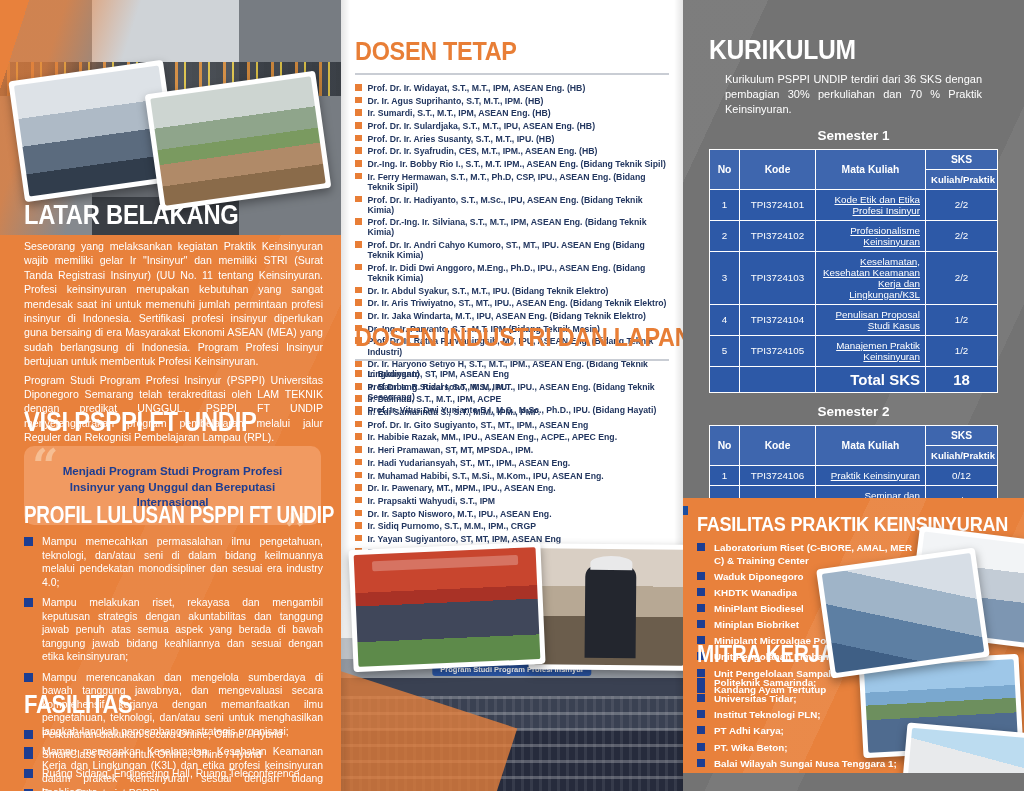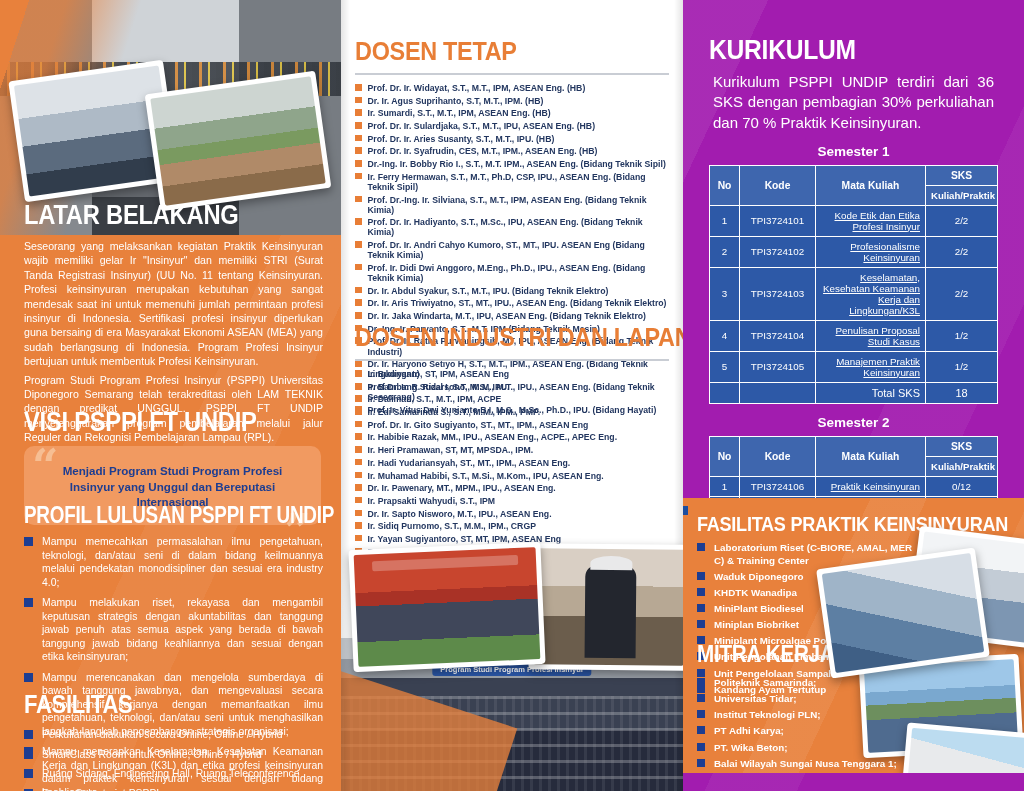--- a/index.html
+++ b/index.html
@@ -1,21 +1,21 @@
 <!DOCTYPE html>
 <html><head>
 <meta charset="utf-8">
 <style>
   html,body{margin:0;padding:0;background:#888;}
   .page{position:relative;width:1024px;height:791px;overflow:hidden;
         font-family:"Liberation Sans",sans-serif;background:#fff;}
   .panel{position:absolute;top:0;height:791px;}
   .panel-left{left:0;width:341px;background:#E8813C;}
   .panel-mid{left:341px;width:342px;background:#ffffff;}
-  .panel-right{left:683px;width:341px;background:#a21caf;}
+  .panel-right{left:683px;width:341px;background:#737373;}
 
   
   .sheen{position:absolute;inset:0;pointer-events:none;
     background:linear-gradient(115deg,rgba(255,255,255,.07) 0 12%,transparent 12% 55%,rgba(255,255,255,.05) 55% 68%,transparent 68%);}
   .fold{position:absolute;top:0;height:791px;width:9px;pointer-events:none;}
   .fold.l{left:341px;background:linear-gradient(90deg,rgba(0,0,0,.10),transparent);}
   .fold.r{left:674px;background:linear-gradient(270deg,rgba(0,0,0,.10),transparent);}
 
   h1.cond,h2.cond{margin:0;color:#fff;font-weight:800;letter-spacing:-.3px;
     transform:scaleX(.88);transform-origin:left center;white-space:nowrap;}
@@ -78,29 +78,29 @@
                repeating-linear-gradient(90deg,rgba(255,255,255,.10) 0 3px,transparent 3px 9px);}
   .photo-group .banner1{position:absolute;left:50%;top:8px;transform:translateX(-50%);
     background:#E0703C;color:#fff;font-weight:800;font-size:9px;padding:3px 10px;border-radius:3px;white-space:nowrap;}
   .photo-group .banner2{position:absolute;left:50%;top:25px;transform:translateX(-50%);
     background:#2A55A4;color:#fff;font-weight:700;font-size:7.5px;padding:2px 8px;border-radius:3px;white-space:nowrap;}
   .photo-group .ocorner{position:absolute;left:-60px;bottom:-40px;width:220px;height:140px;
     background:rgba(232,129,60,.78);transform:rotate(18deg);}
 
   
   .rp{position:absolute;left:26px;right:26px;color:#fff;}
-  .rp p.desc{margin:6px 4px 0;font-size:15px;line-height:1.35;text-align:justify;}
+  .rp p.desc{margin:6px 16px 0;font-size:11px;line-height:1.35;text-align:justify;}
   .sem-title{text-align:center;font-weight:800;font-size:13.5px;margin:11px 0 6px;}
   table.kur{width:100%;border-collapse:collapse;table-layout:fixed;}
   table.kur th,table.kur td{border:1.6px solid #fff;color:#fff;padding:4px 5px;vertical-align:middle;}
   table.kur th{background:#3E66AE;font-size:10.3px;font-weight:700;text-align:center;}
   table.kur td{background:#2D59A7;font-size:9.8px;}
   table.kur col.c-no{width:30px;} table.kur col.c-kode{width:76px;} table.kur col.c-sks{width:72px;}
   td.cc{text-align:center;} td.mk{text-align:right;text-decoration:underline;}
-  tr.total td{font-weight:400;font-size:11px;}
+  tr.total td{font-weight:700;font-size:15px;}
   tr.total td.lbl{text-align:right;}
   .pixdeco{position:absolute;display:grid;grid-template-columns:repeat(3,9px);grid-auto-rows:9px;gap:2px;}
   .pixdeco i{display:block;}
   .orange-sec{position:absolute;left:0;top:498px;width:341px;height:275px;background:#E8813C;overflow:hidden;}
   .orange-sec .sheen2{position:absolute;inset:0;
     background:linear-gradient(115deg,transparent 0 40%,rgba(255,255,255,.07) 40% 52%,transparent 52% 74%,rgba(255,255,255,.06) 74% 84%,transparent 84%);}
   .os-title{margin:0;color:#fff;font-weight:800;font-size:21px;letter-spacing:-.3px;
     transform:scaleX(.86);transform-origin:left center;white-space:nowrap;}
   .orange-sec .blist .txt{font-size:9.8px;font-weight:700;}
   .orange-sec .bitem{margin-bottom:3.4px;}
@@ -247,26 +247,26 @@
             <span class="txt">Dr.-Ing. Ir. Bobby Rio I., S.T., M.T. IPM., ASEAN Eng. (Bidang Teknik Sipil)</span>
           </div>
 
           <div class="ditem">
             <span class="sq"></span>
             <span class="txt">Ir. Ferry Hermawan, S.T., M.T., Ph.D, CSP, IPU., ASEAN Eng. (Bidang Teknik Sipil)</span>
           </div>
 
           <div class="ditem">
             <span class="sq"></span>
+            <span class="txt">Prof. Dr. Ir. Hadiyanto, S.T., M.Sc., IPU, ASEAN Eng. (Bidang Teknik Kimia)</span>
+          </div>
+
+          <div class="ditem">
+            <span class="sq"></span>
             <span class="txt">Prof. Dr.-Ing. Ir. Silviana, S.T., M.T., IPM, ASEAN Eng. (Bidang Teknik Kimia)</span>
-          </div>
-
-          <div class="ditem">
-            <span class="sq"></span>
-            <span class="txt">Prof. Dr. Ir. Hadiyanto, S.T., M.Sc., IPU, ASEAN Eng. (Bidang Teknik Kimia)</span>
           </div>
 
           <div class="ditem">
             <span class="sq"></span>
             <span class="txt">Prof. Dr. Ir. Andri Cahyo Kumoro, ST., MT., IPU. ASEAN Eng (Bidang Teknik Kimia)</span>
           </div>
 
           <div class="ditem">
             <span class="sq"></span>
             <span class="txt">Prof. Ir. Didi Dwi Anggoro, M.Eng., Ph.D., IPU., ASEAN Eng. (Bidang Teknik Kimia)</span>

